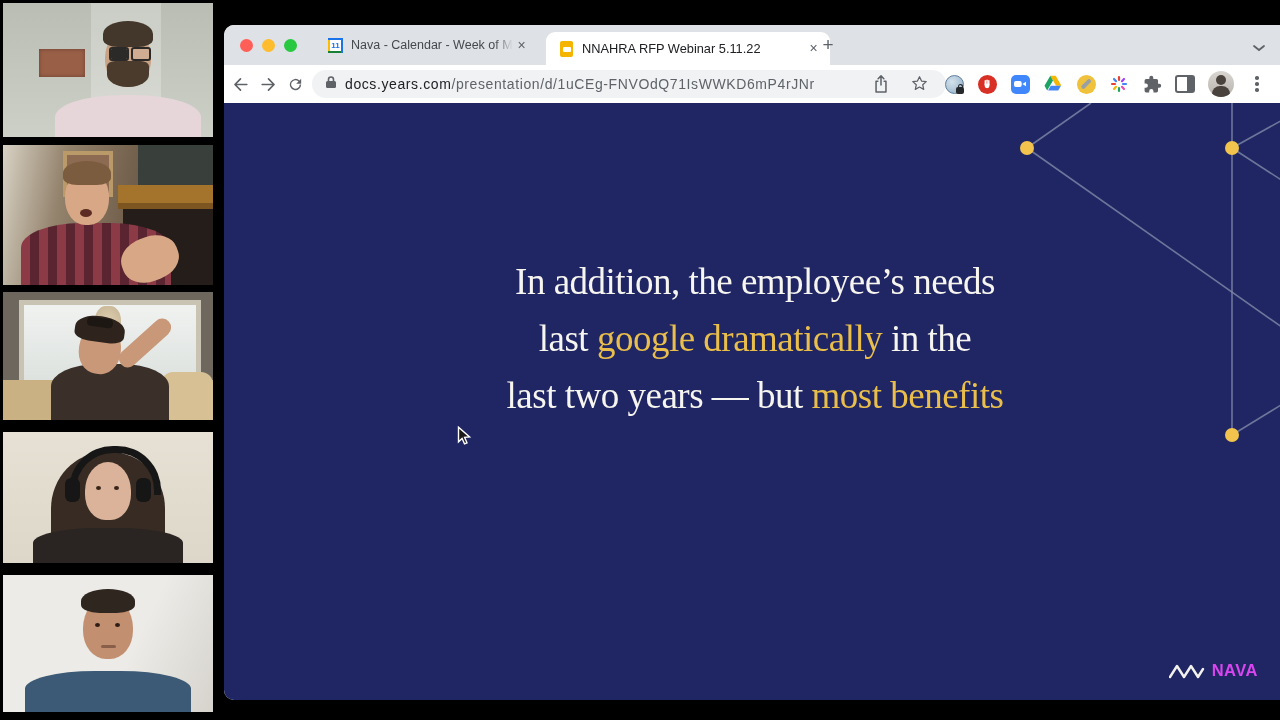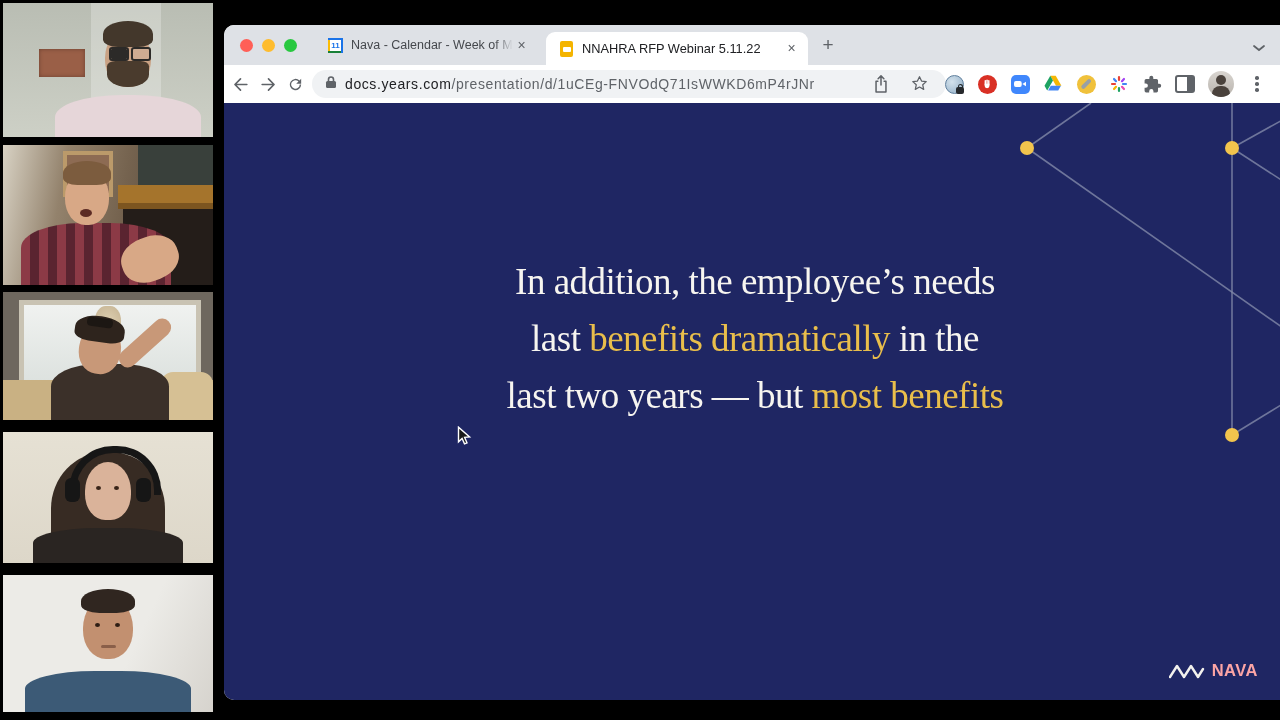--- a/index.html
+++ b/index.html
@@ -64,21 +64,21 @@
   .browser{position:absolute;left:224px;top:25px;width:1062px;height:675px;border-radius:10px 0 0 10px;overflow:hidden;background:#fff;}
   .tabbar{position:relative;height:40px;background:#DEE1E6;}
   .light{position:absolute;top:14px;width:13px;height:13px;border-radius:50%;}
   .lt-close{left:16px;background:#FF5F57;}
   .lt-min{left:38px;background:#FEBC2E;}
   .lt-zoom{left:60px;background:#28C840;}
   .tab{position:absolute;display:flex;align-items:center;}
   .tab-inactive{left:86px;top:0;width:236px;height:40px;padding:0 6px 0 18px;box-sizing:border-box;}
   .tab-inactive .tlabel{position:relative;flex:1;margin-left:8px;font-size:12.5px;color:#45484d;white-space:nowrap;overflow:hidden;max-width:162px;}
   .tab-inactive .fade{position:absolute;right:0;top:0;width:18px;height:16px;background:linear-gradient(90deg,rgba(222,225,230,0),#DEE1E6);}
-  .tab-active{left:322px;top:7px;width:262px;height:33px;background:#fff;border-radius:9px 9px 0 0;padding:0 8px 0 14px;box-sizing:border-box;}
+  .tab-active{left:322px;top:7px;width:284px;height:33px;background:#fff;border-radius:9px 9px 0 0;padding:0 8px 0 14px;box-sizing:border-box;}
   .tab-active .tlabel{flex:1;margin-left:9px;font-size:12.8px;color:#202124;white-space:nowrap;overflow:hidden;}
   .tclose{width:17px;height:17px;border-radius:50%;color:#5f6368;font-size:14px;line-height:16px;text-align:center;}
   
   .fav-cal{position:relative;width:15px;height:15px;background:#fff;box-shadow:inset 0 2px 0 #1a73e8,inset -2px 0 0 #1a73e8,inset 0 -2px 0 #188038,inset 2px 0 0 #fbbc04;display:flex;align-items:center;justify-content:center;font-size:8px;font-weight:bold;color:#1a73e8;}
   .fav-slides{position:relative;width:13px;height:16px;background:#F4B400;border-radius:2px;}
   .fav-slides::after{content:"";position:absolute;left:2.5px;top:6px;width:8px;height:5px;background:#fff;border-radius:1px;}
   .newtab{position:absolute;left:592px;top:8px;width:24px;height:24px;font-size:19px;color:#5f6368;text-align:center;line-height:23px;}
   .tchevron{position:absolute;left:1028px;top:14px;}
   
   .toolbar{position:relative;height:38px;background:#fff;}
@@ -107,21 +107,21 @@
   .ic-dots i{width:3.5px;height:3.5px;border-radius:50%;background:#5f6368;}
   
   .slide{position:absolute;left:0;top:78px;width:1062px;height:597px;background:#1F2663;overflow:hidden;}
   .slide svg.constellation{position:absolute;left:0;top:0;}
   .slide-text{position:absolute;left:0;right:0;top:150px;text-align:center;
       font-family:"Liberation Serif","DejaVu Serif",serif;font-size:37px;line-height:57px;
       color:#F7F5F0;letter-spacing:-.5px;}
   .slide-text .line{white-space:nowrap;}
   .slide-text .gold{color:#E9BE4B;}
   .nava-logo{position:absolute;right:28px;bottom:20px;display:flex;align-items:center;gap:7px;}
-  .nava-logo .word{color:#fca5a5;font-weight:bold;font-size:16.5px;letter-spacing:.5px;}
+  .nava-logo .word{color:#d946ef;font-weight:bold;font-size:16.5px;letter-spacing:.5px;}
   
   .cursor{position:absolute;left:457px;top:426px;z-index:50;}
 </style>
 </head>
 <body>
 
 <div class="sidebar">
   <div class="video v1">
     <div class="shape panel"></div>
     <div class="shape painting"></div>
@@ -322,21 +322,21 @@
       </g>
       <g fill="#F2C44D">
         <circle cx="803" cy="45" r="7"></circle>
         <circle cx="1008" cy="45" r="7"></circle>
         <circle cx="1008" cy="332" r="7"></circle>
       </g>
     </svg>
 
     <div class="slide-text">
         <div class="line"><span>In addition, the employee’s needs</span></div>
-        <div class="line"><span>last </span><span class="gold">benefits dramatically</span><span> in the</span></div>
+        <div class="line"><span>last </span><span class="gold">google dramatically</span><span> in the</span></div>
         <div class="line"><span>last two years — but </span><span class="gold">most benefits</span></div>
       </div>
 
     <div class="nava-logo">
       <svg width="36" height="18" viewBox="0 0 36 18">
           <polyline points="1,15 8,4 15,15 22,4 29,15 34,7" fill="none" stroke="#F2F1ED" stroke-width="2.4" stroke-linecap="round" stroke-linejoin="round"></polyline>
         </svg>
       <span class="word">NAVA</span>
     </div>
   </div>

